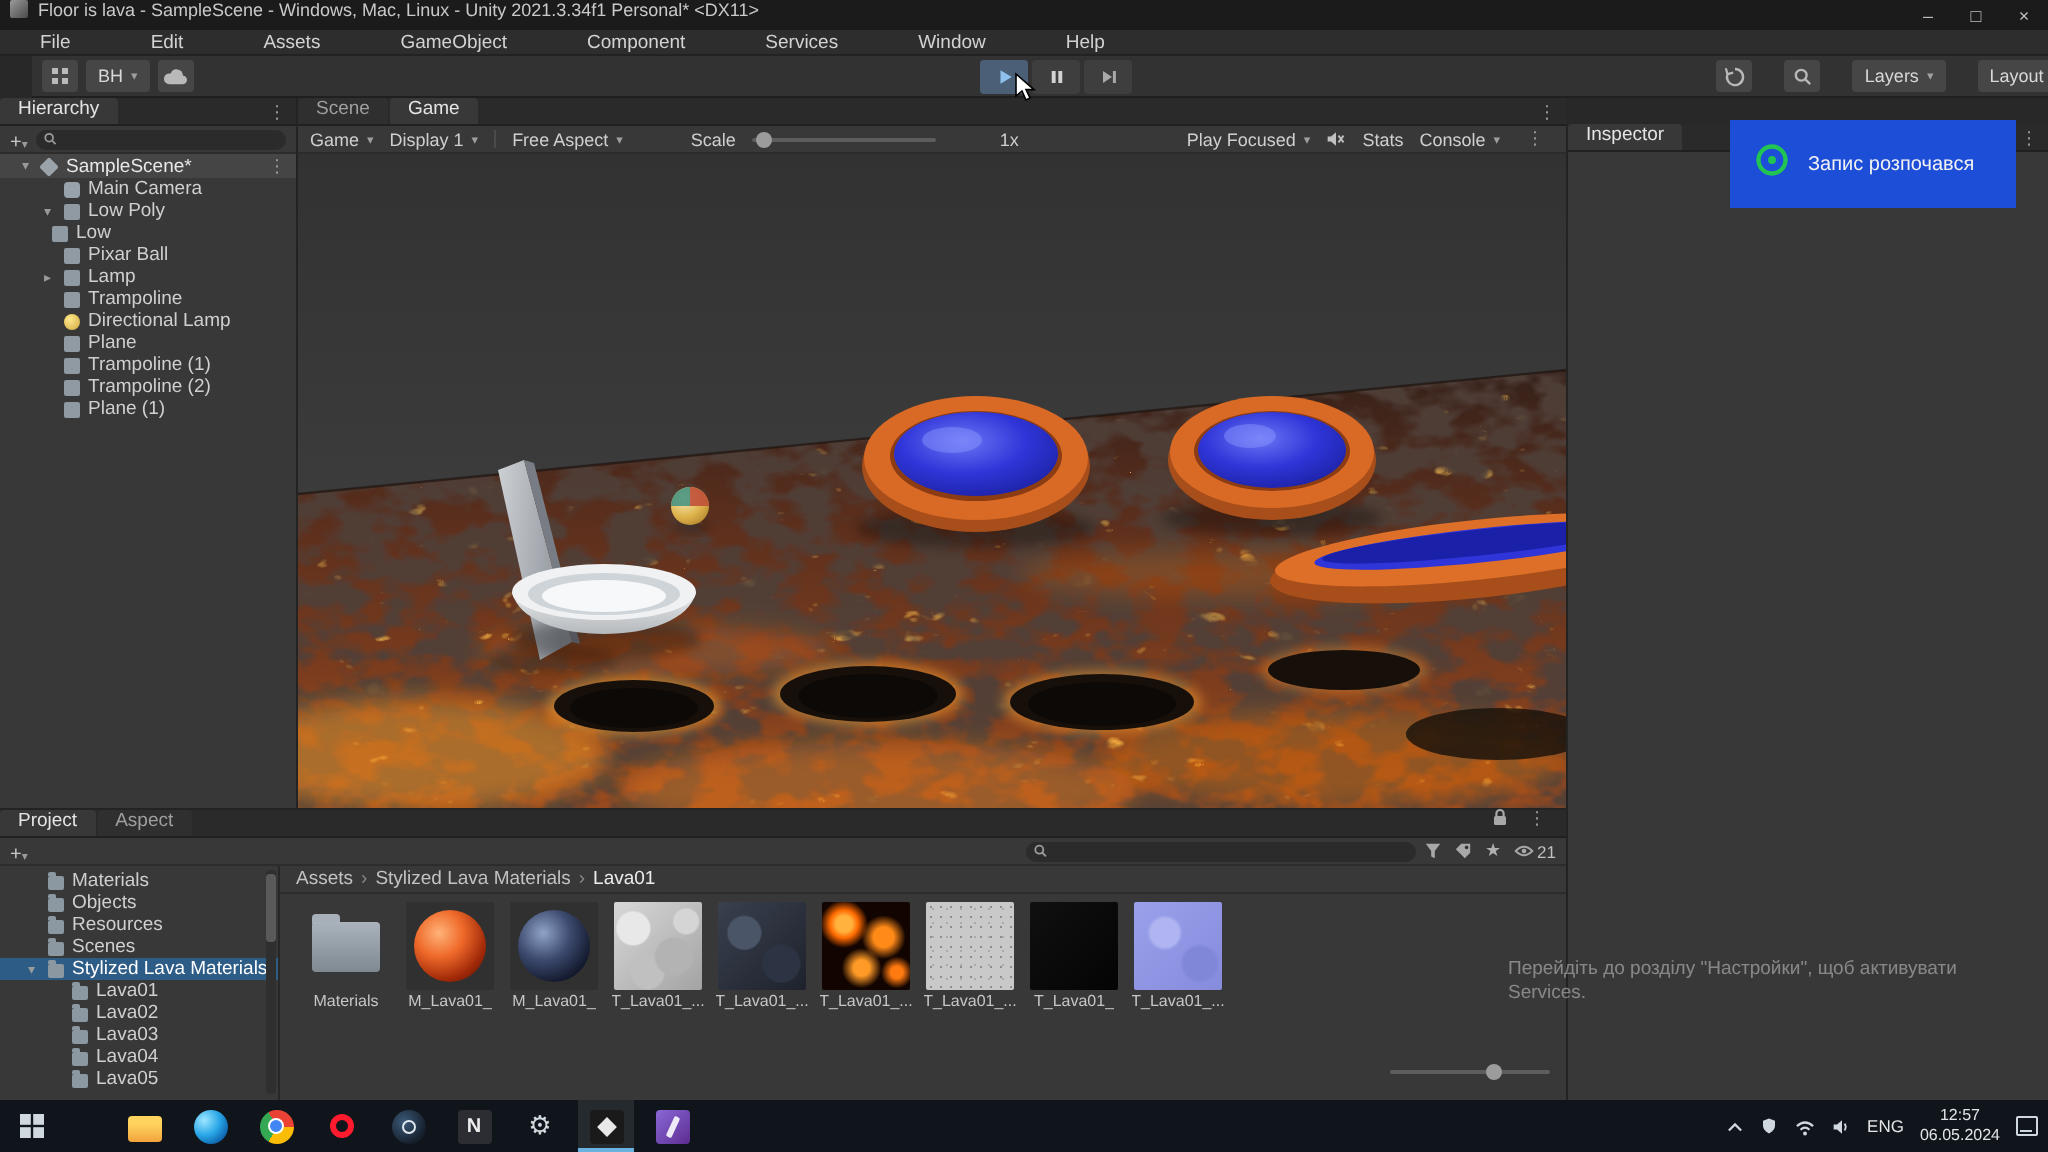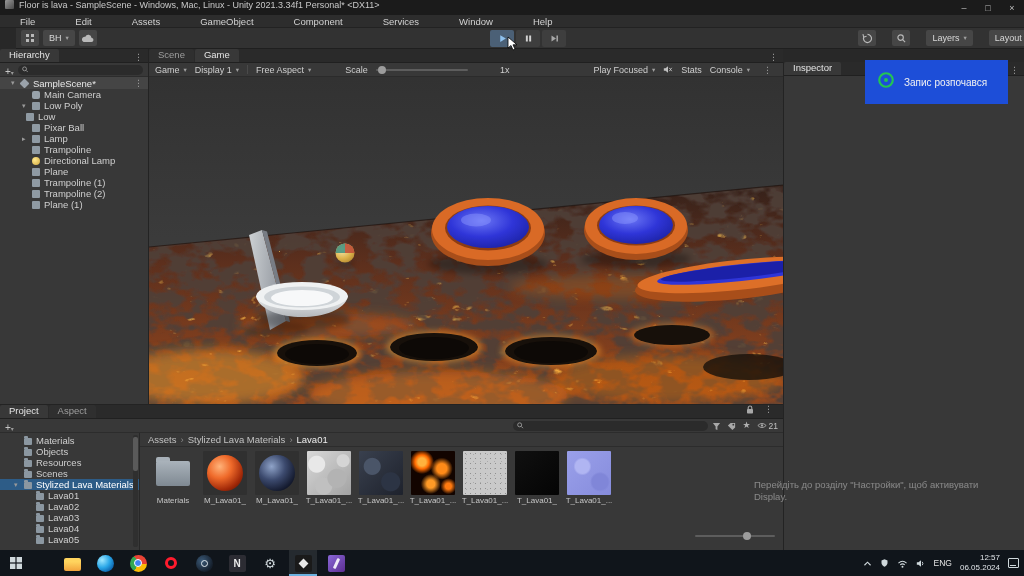--- a/index.html
+++ b/index.html
@@ -139,21 +139,21 @@
   .kind-steam .tb-glyph::after{content:"";width:5px;height:5px;border:1.5px solid #dfe8ee;border-radius:50%}
   .kind-onenote .tb-glyph{background:#2c2c33;border-radius:2px;font-size:10px;font-weight:bold;color:#ececec}
   .kind-settings .tb-glyph{font-size:13px;color:#cfd8dc}
   .kind-unity .tb-glyph{background:#1a1a1a;border-radius:2px}
   .kind-unity .tb-glyph::after{content:"";width:7px;height:7px;background:#e8e8e8;transform:rotate(45deg)}
   .kind-visual-studio .tb-glyph{background:linear-gradient(135deg,#8a68d8,#5c2d91);border-radius:2px}
   .kind-visual-studio .tb-glyph::after{content:"";width:3px;height:11px;background:#efeaf8;transform:rotate(25deg);border-radius:1px}
   .tray{margin-left:auto;display:flex;align-items:center;gap:8px;padding-right:5px}
   .tray svg{display:block}
   .tray-lang{font-size:8.5px;color:#e4e4e4}
-  .tray-clock{font-size:8px;color:#e0e4e8;text-align:right;line-height:1.3}
+  .tray-clock{font-size:8px;color:#e0e4e8;text-align:center;line-height:1.3}
   .nc-ico{width:11px;height:10px;border:1px solid #cfd8dc;border-radius:1px;position:relative}
   .nc-ico::after{content:"";position:absolute;left:1px;bottom:1px;width:6px;height:1px;background:#cfd8dc}
   
   .cursor{position:absolute;left:507px;top:36px;z-index:99}
 </style>
 </head>
 <body>
 
 <div class="titlebar">
   <span class="app-ico"></span>
@@ -697,21 +697,21 @@
     <svg width="18" height="18" viewBox="0 0 20 20">
         <circle cx="10" cy="10" r="7.5" fill="none" stroke="#23c552" stroke-width="2.4"></circle>
         <circle cx="10" cy="10" r="2.2" fill="#23c552"></circle>
       </svg>
   </span>
   <span class="notif-text">Запис розпочався</span>
 </div>
 
 <div class="watermark">
   <div class="wm-line">Перейдіть до розділу "Настройки", щоб активувати</div>
-  <div class="wm-line">Display.</div>
+  <div class="wm-line">Services.</div>
 </div>
 
 <div class="taskbar">
   <div class="start">
     <svg width="12" height="12" viewBox="0 0 12 12">
         <rect width="5.4" height="5.4" fill="#cfd8dc"></rect>
         <rect x="6.6" width="5.4" height="5.4" fill="#cfd8dc"></rect>
         <rect y="6.6" width="5.4" height="5.4" fill="#cfd8dc"></rect>
         <rect x="6.6" y="6.6" width="5.4" height="5.4" fill="#cfd8dc"></rect>
       </svg>

